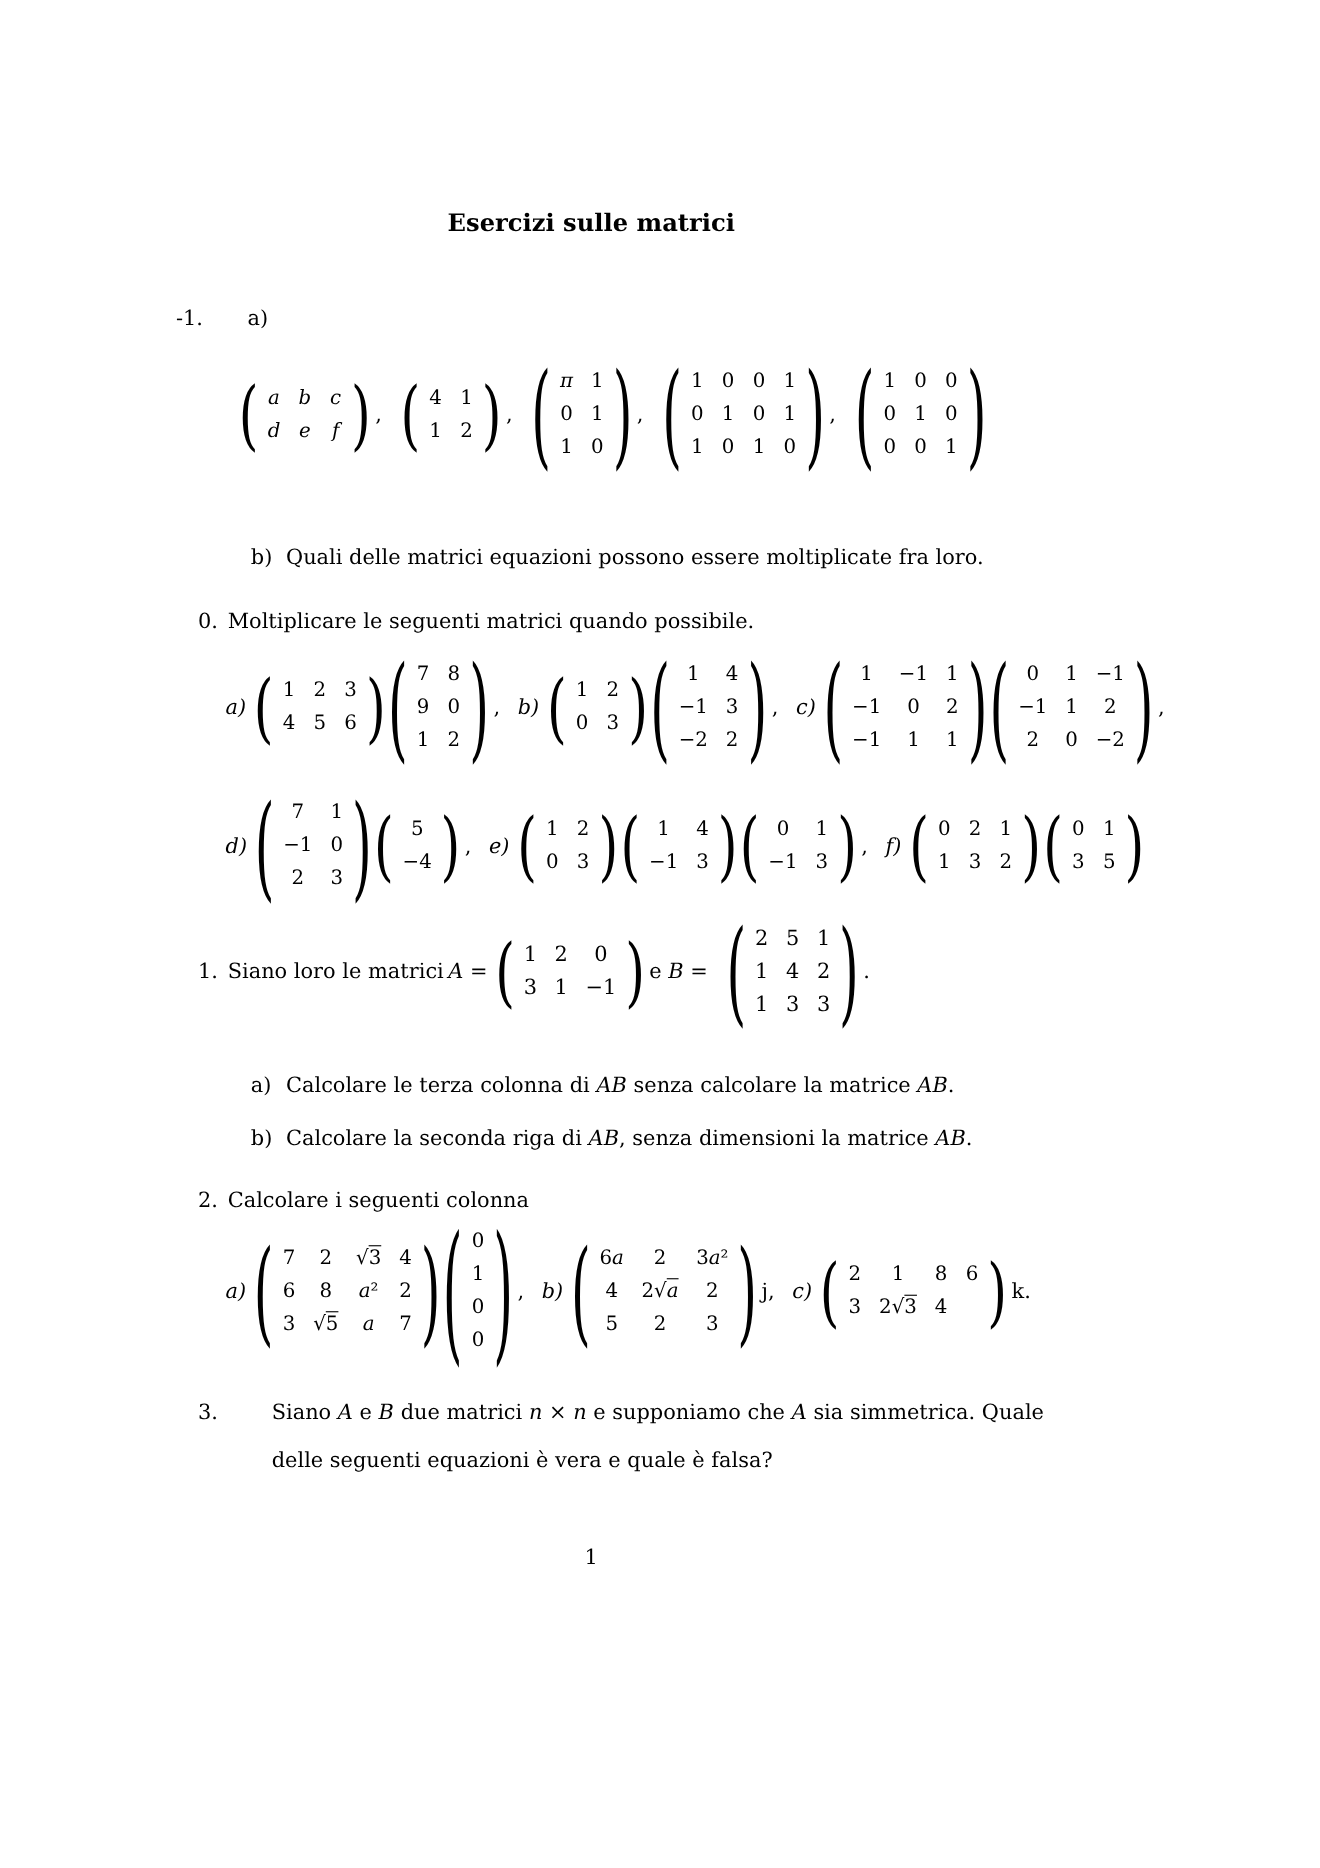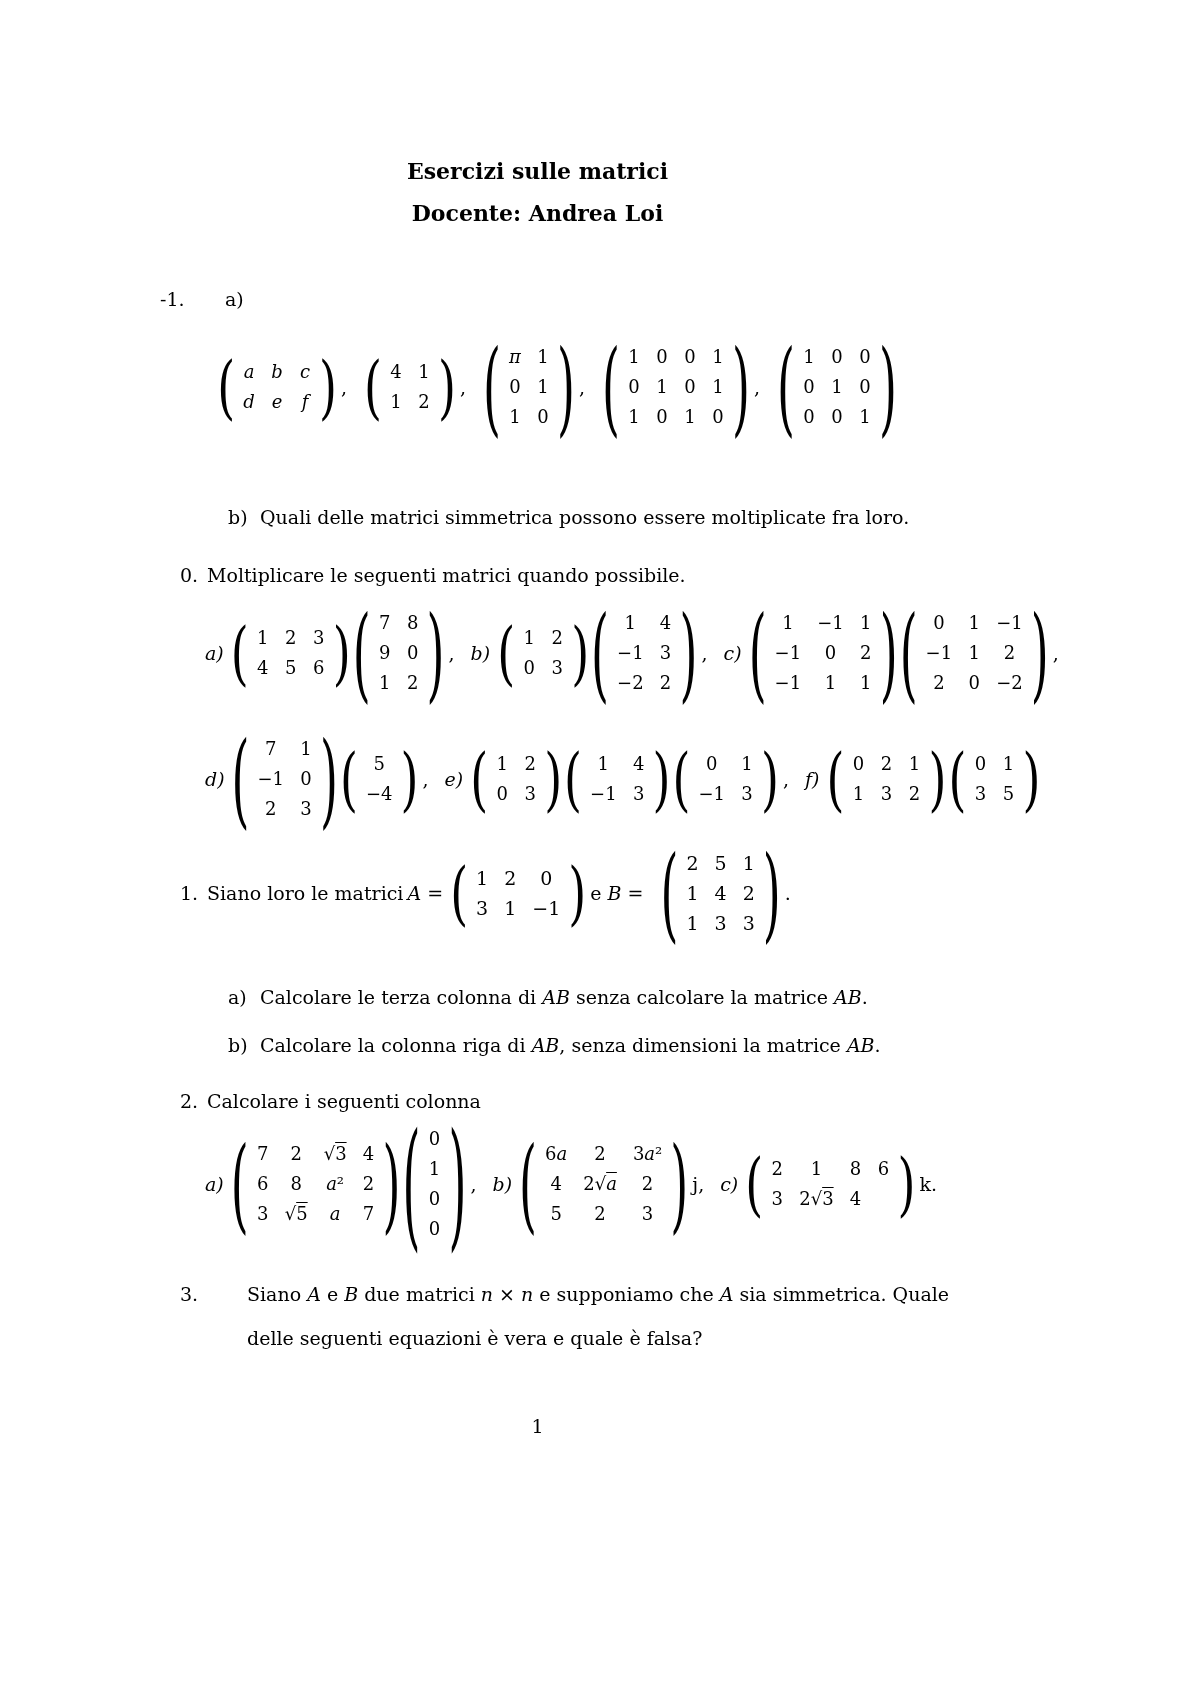--- a/index.html
+++ b/index.html
@@ -1,20 +1,20 @@
 <!DOCTYPE html>
 <html><head>
 <meta charset="utf-8">
 <style>
   html,body{margin:0;padding:0;background:#e8e8e8;}
   .page{width:1200px;height:1698px;background:#ffffff;color:#000;position:relative;
         font-family:"DejaVu Serif","Liberation Serif",serif;margin:0 auto;overflow:hidden;}
   .content{position:absolute;left:150px;top:0;width:960px;}
   .title-block{width:775px;padding-top:150px;text-align:center;font-weight:bold;
-               font-size:22px;line-height:42px;}
+               font-size:22px;line-height:42px;margin-top:32px;}
   .line{display:flex;align-items:baseline;font-size:19px;line-height:26px;}
   .num{box-sizing:border-box;width:57px;padding-left:30px;flex:0 0 auto;}
   .exm1 .num{width:75px;padding-left:10px;}
   .sublabel{width:32px;flex:0 0 auto;}
   .sub{padding-left:78px;}
   .mt-exm1{margin-top:52px;}
   .mt-row-m1{margin-top:30px;}
   .mt-bline{margin-top:72px;}
   .mt-ex0{margin-top:32px;}
   .mt-row1{margin-top:20px;}
@@ -49,21 +49,20 @@
   .pageno{width:775px;text-align:center;font-size:19px;}
 </style>
 </head>
 <body>
 
 <div class="page">
   <div class="content">
 
     <div class="title-block">
       <div>Esercizi sulle matrici</div>
-      <div>Docente: Andrea Loi</div>
     </div>
 
     <div class="line exm1 mt-exm1">
       <span class="num">-1.</span>
       <span class="sublabel">a)</span>
     </div>
 
     <div class="mathrow centerrow mt-row-m1">
         <span class="mgroup">
           <span class="mat r2">
@@ -169,21 +168,21 @@
                 <span class="mcell"><span>1</span></span>
               </span>
             </span>
             <span class="paren">)</span>
           </span>
         </span>
       </div>
 
     <div class="line sub mt-bline">
       <span class="sublabel">b)</span>
-      <span>Quali delle matrici simmetrica possono essere moltiplicate fra loro.</span>
+      <span>Quali delle matrici equazioni possono essere moltiplicate fra loro.</span>
     </div>
 
     <div class="line mt-ex0">
       <span class="num">0.</span>
       <span>Moltiplicare le seguenti matrici quando possibile.</span>
     </div>
 
     <div class="mathrow mt-row1">
         <span class="mgroup">
           <span class="mlabel"><span class="it">a)</span></span>
@@ -472,21 +471,21 @@
           </span>
         </span>
     </div>
 
     <div class="line sub mt-ex1a">
       <span class="sublabel">a)</span>
       <span><span>Calcolare le terza colonna di </span><span class="it">AB</span><span> senza calcolare la matrice </span><span class="it">AB</span><span>.</span></span>
     </div>
     <div class="line sub mt-ex1b">
       <span class="sublabel">b)</span>
-      <span><span>Calcolare la colonna riga di </span><span class="it">AB</span><span>, senza dimensioni la matrice </span><span class="it">AB</span><span>.</span></span>
+      <span><span>Calcolare la seconda riga di </span><span class="it">AB</span><span>, senza dimensioni la matrice </span><span class="it">AB</span><span>.</span></span>
     </div>
 
     <div class="line mt-ex2">
       <span class="num">2.</span>
       <span>Calcolare i seguenti colonna</span>
     </div>
 
     <div class="mathrow mt-ex2row">
         <span class="mgroup">
           <span class="mlabel"><span class="it">a)</span></span>

